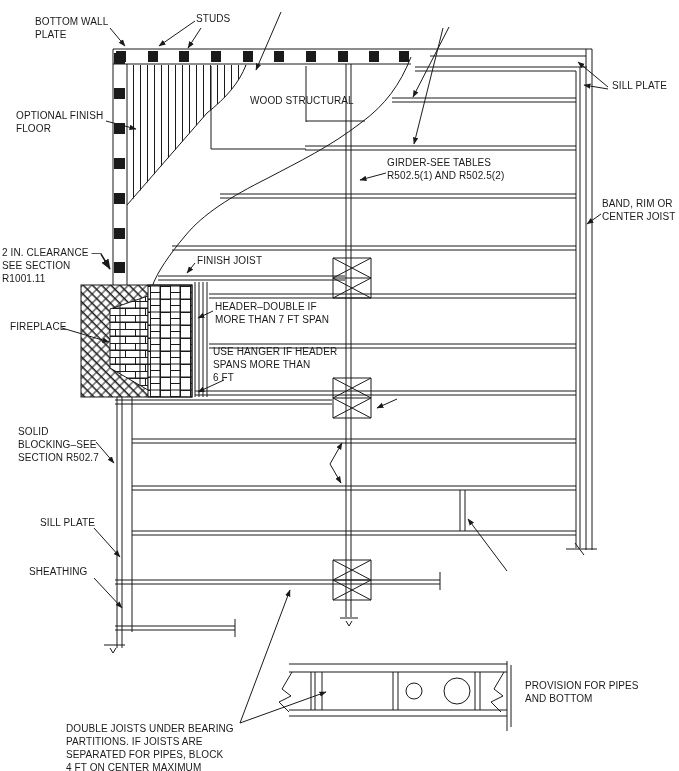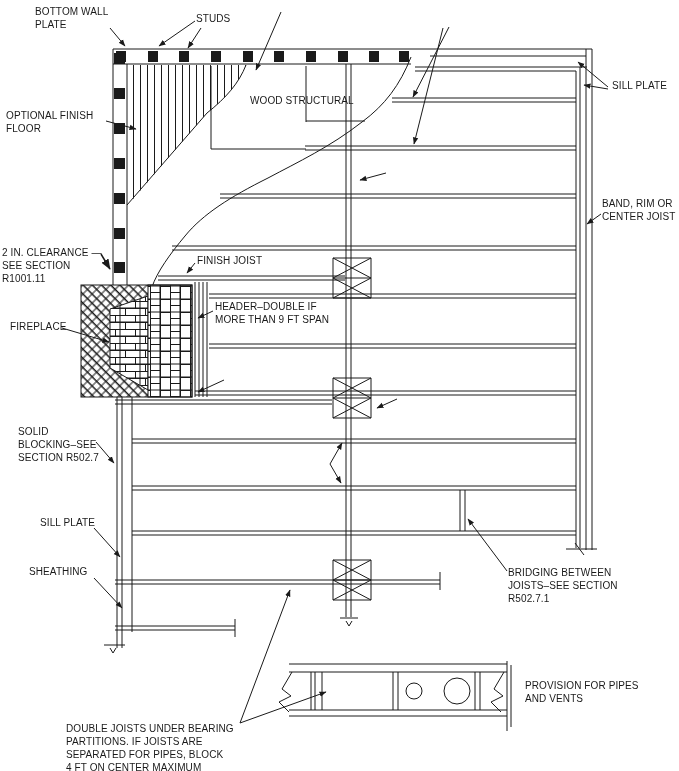--- a/index.html
+++ b/index.html
@@ -157,43 +157,45 @@
       <path d="M330,464 L341,483"></path>
       <path d="M94,528 L120,557"></path>
       <path d="M94,578 L122,608"></path>
       <path d="M507,571 L468,519"></path>
       <path d="M240,723 L290,590"></path>
       <path d="M240,723 L326,692"></path>
       <path d="M397,399 L377,408"></path>
     </g>
   </svg>
 
-  <div class="lbl" style="left:35px;top:5px">BOTTOM WALL
+  <div class="lbl" style="left:35px;top:15px">BOTTOM WALL
 PLATE</div>
   <div class="lbl" style="left:196px;top:12px">STUDS</div>
   <div class="lbl" style="left:612px;top:79px">SILL PLATE</div>
-  <div class="lbl" style="left:6px;top:109px">OPTIONAL FINISH
+  <div class="lbl" style="left:16px;top:109px">OPTIONAL FINISH
 FLOOR</div>
   <div class="lbl" style="left:250px;top:94px">WOOD STRUCTURAL</div>
+  <div class="lbl" style="left:387px;top:156px">GIRDER-SEE TABLES
+R502.5(1) AND R502.5(2)</div>
   <div class="lbl" style="left:602px;top:197px">BAND, RIM OR
 CENTER JOIST</div>
   <div class="lbl" style="left:2px;top:246px">2 IN. CLEARANCE —
 SEE SECTION
 R1001.11</div>
   <div class="lbl" style="left:197px;top:254px">FINISH JOIST</div>
   <div class="lbl" style="left:10px;top:320px">FIREPLACE</div>
   <div class="lbl" style="left:215px;top:300px">HEADER–DOUBLE IF
-MORE THAN 9 FT SPAN</div>
+MORE THAN 7 FT SPAN</div>
+  <div class="lbl" style="left:213px;top:345px">USE HANGER IF HEADER
+SPANS MORE THAN
+6 FT</div>
   <div class="lbl" style="left:18px;top:425px">SOLID
 BLOCKING–SEE
 SECTION R502.7</div>
   <div class="lbl" style="left:40px;top:516px">SILL PLATE</div>
   <div class="lbl" style="left:29px;top:565px">SHEATHING</div>
-  <div class="lbl" style="left:508px;top:566px">BRIDGING BETWEEN
-JOISTS–SEE SECTION
-R502.7.1</div>
   <div class="lbl" style="left:66px;top:722px">DOUBLE JOISTS UNDER BEARING
 PARTITIONS. IF JOISTS ARE
 SEPARATED FOR PIPES, BLOCK
 4 FT ON CENTER MAXIMUM</div>
   <div class="lbl" style="left:525px;top:679px">PROVISION FOR PIPES
-AND VENTS</div>
+AND BOTTOM</div>
 </div>
 
 </body></html>

